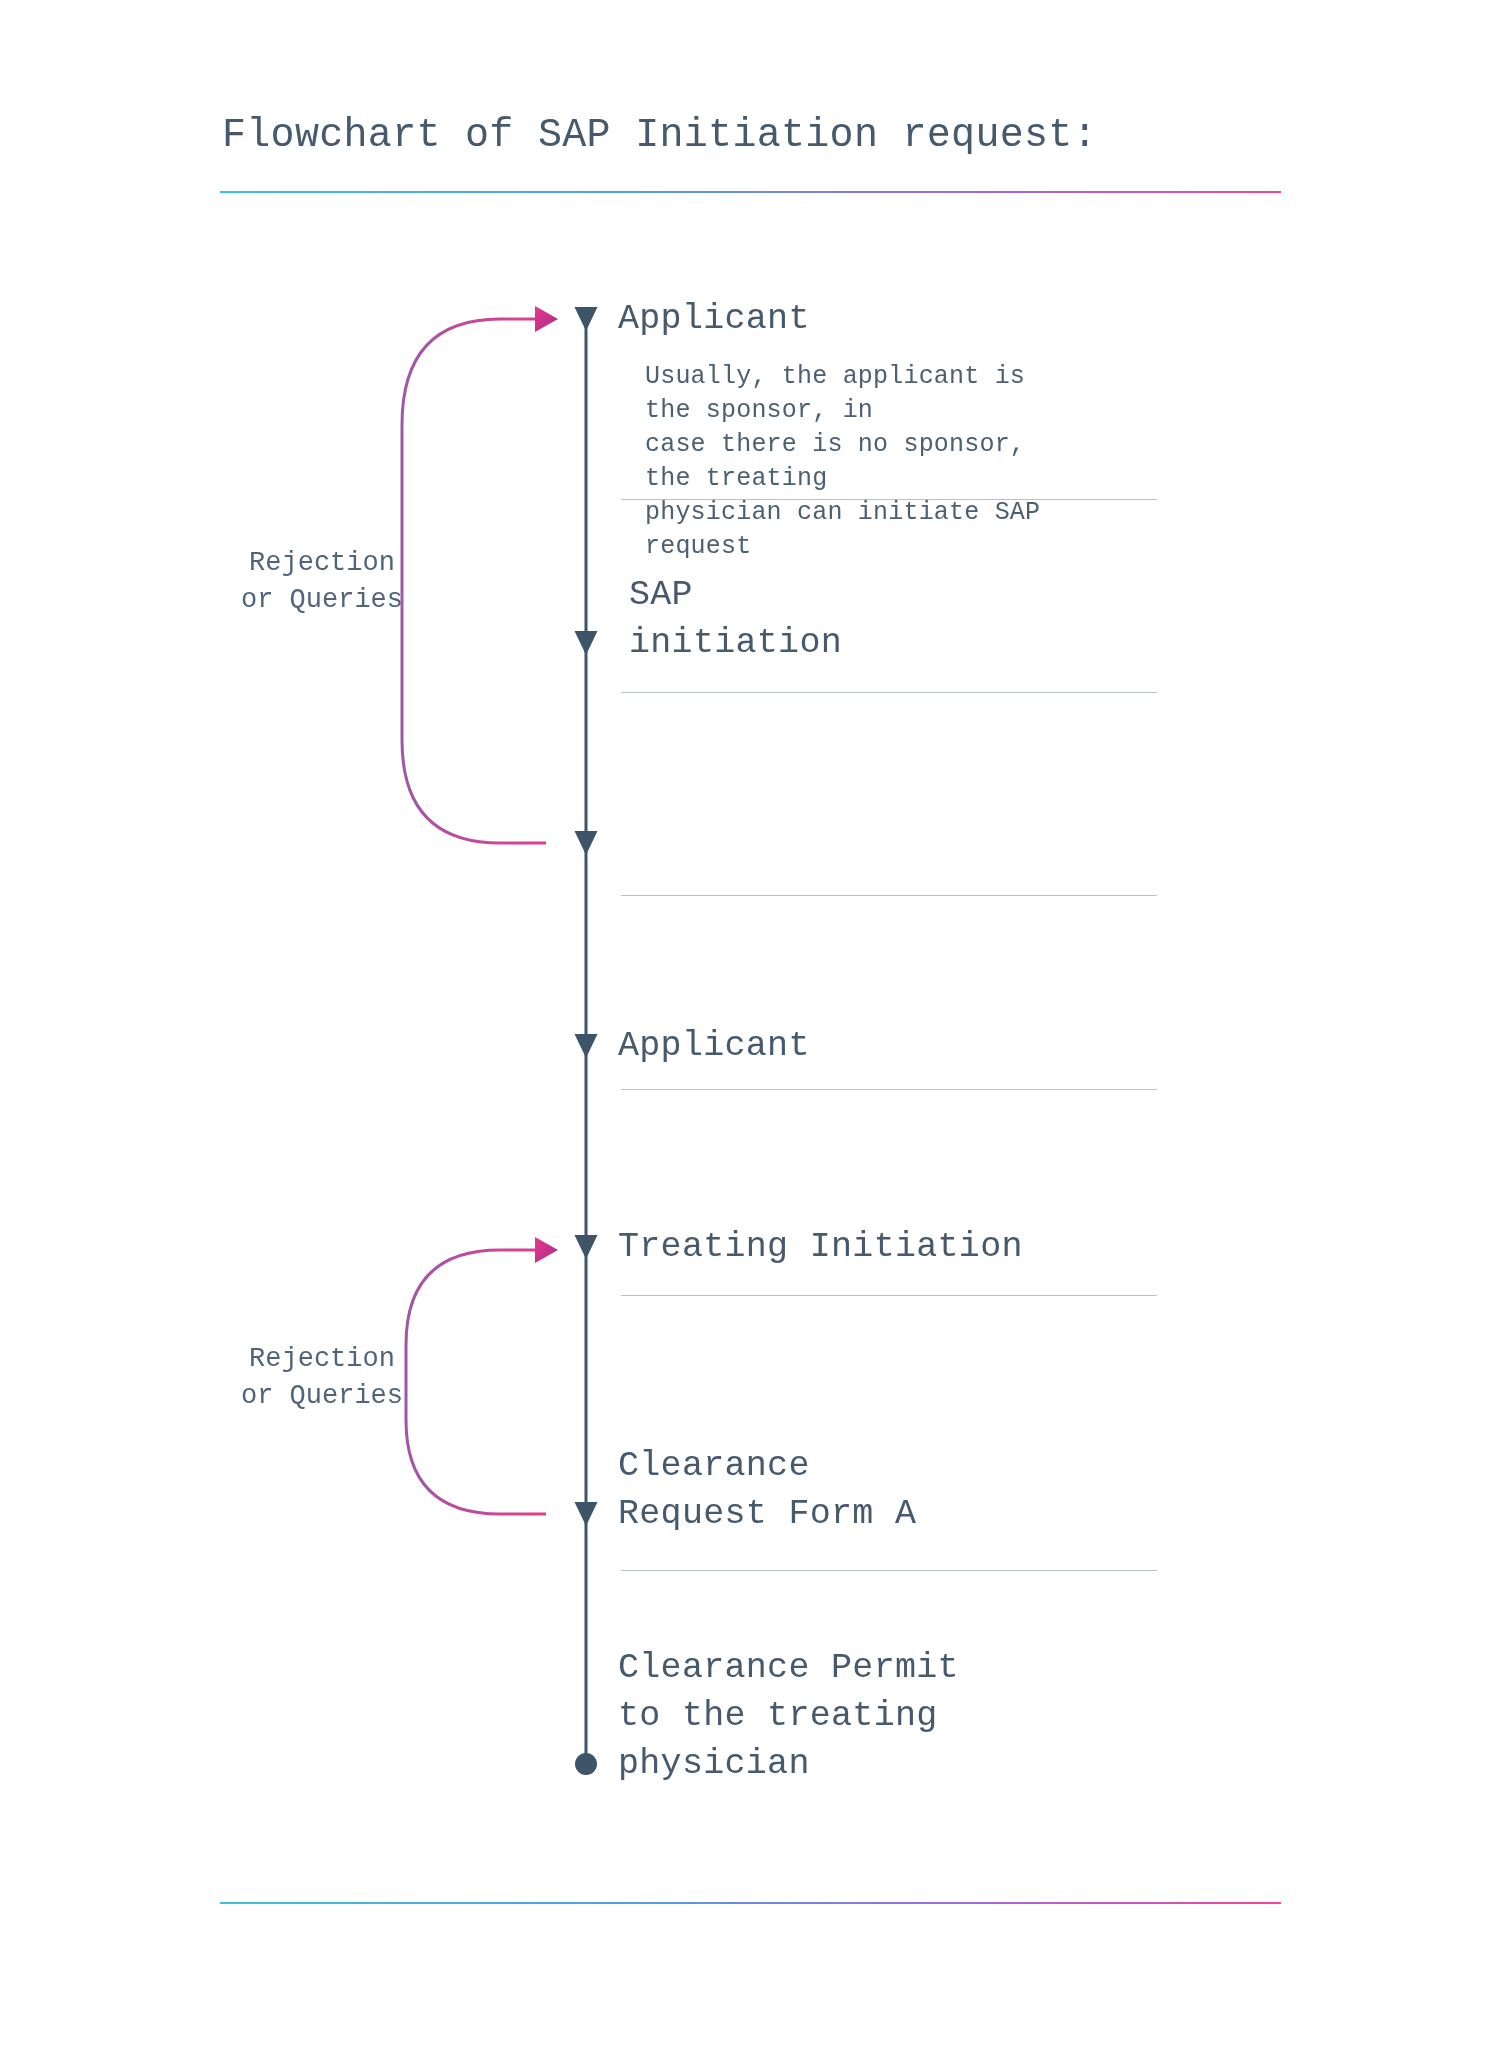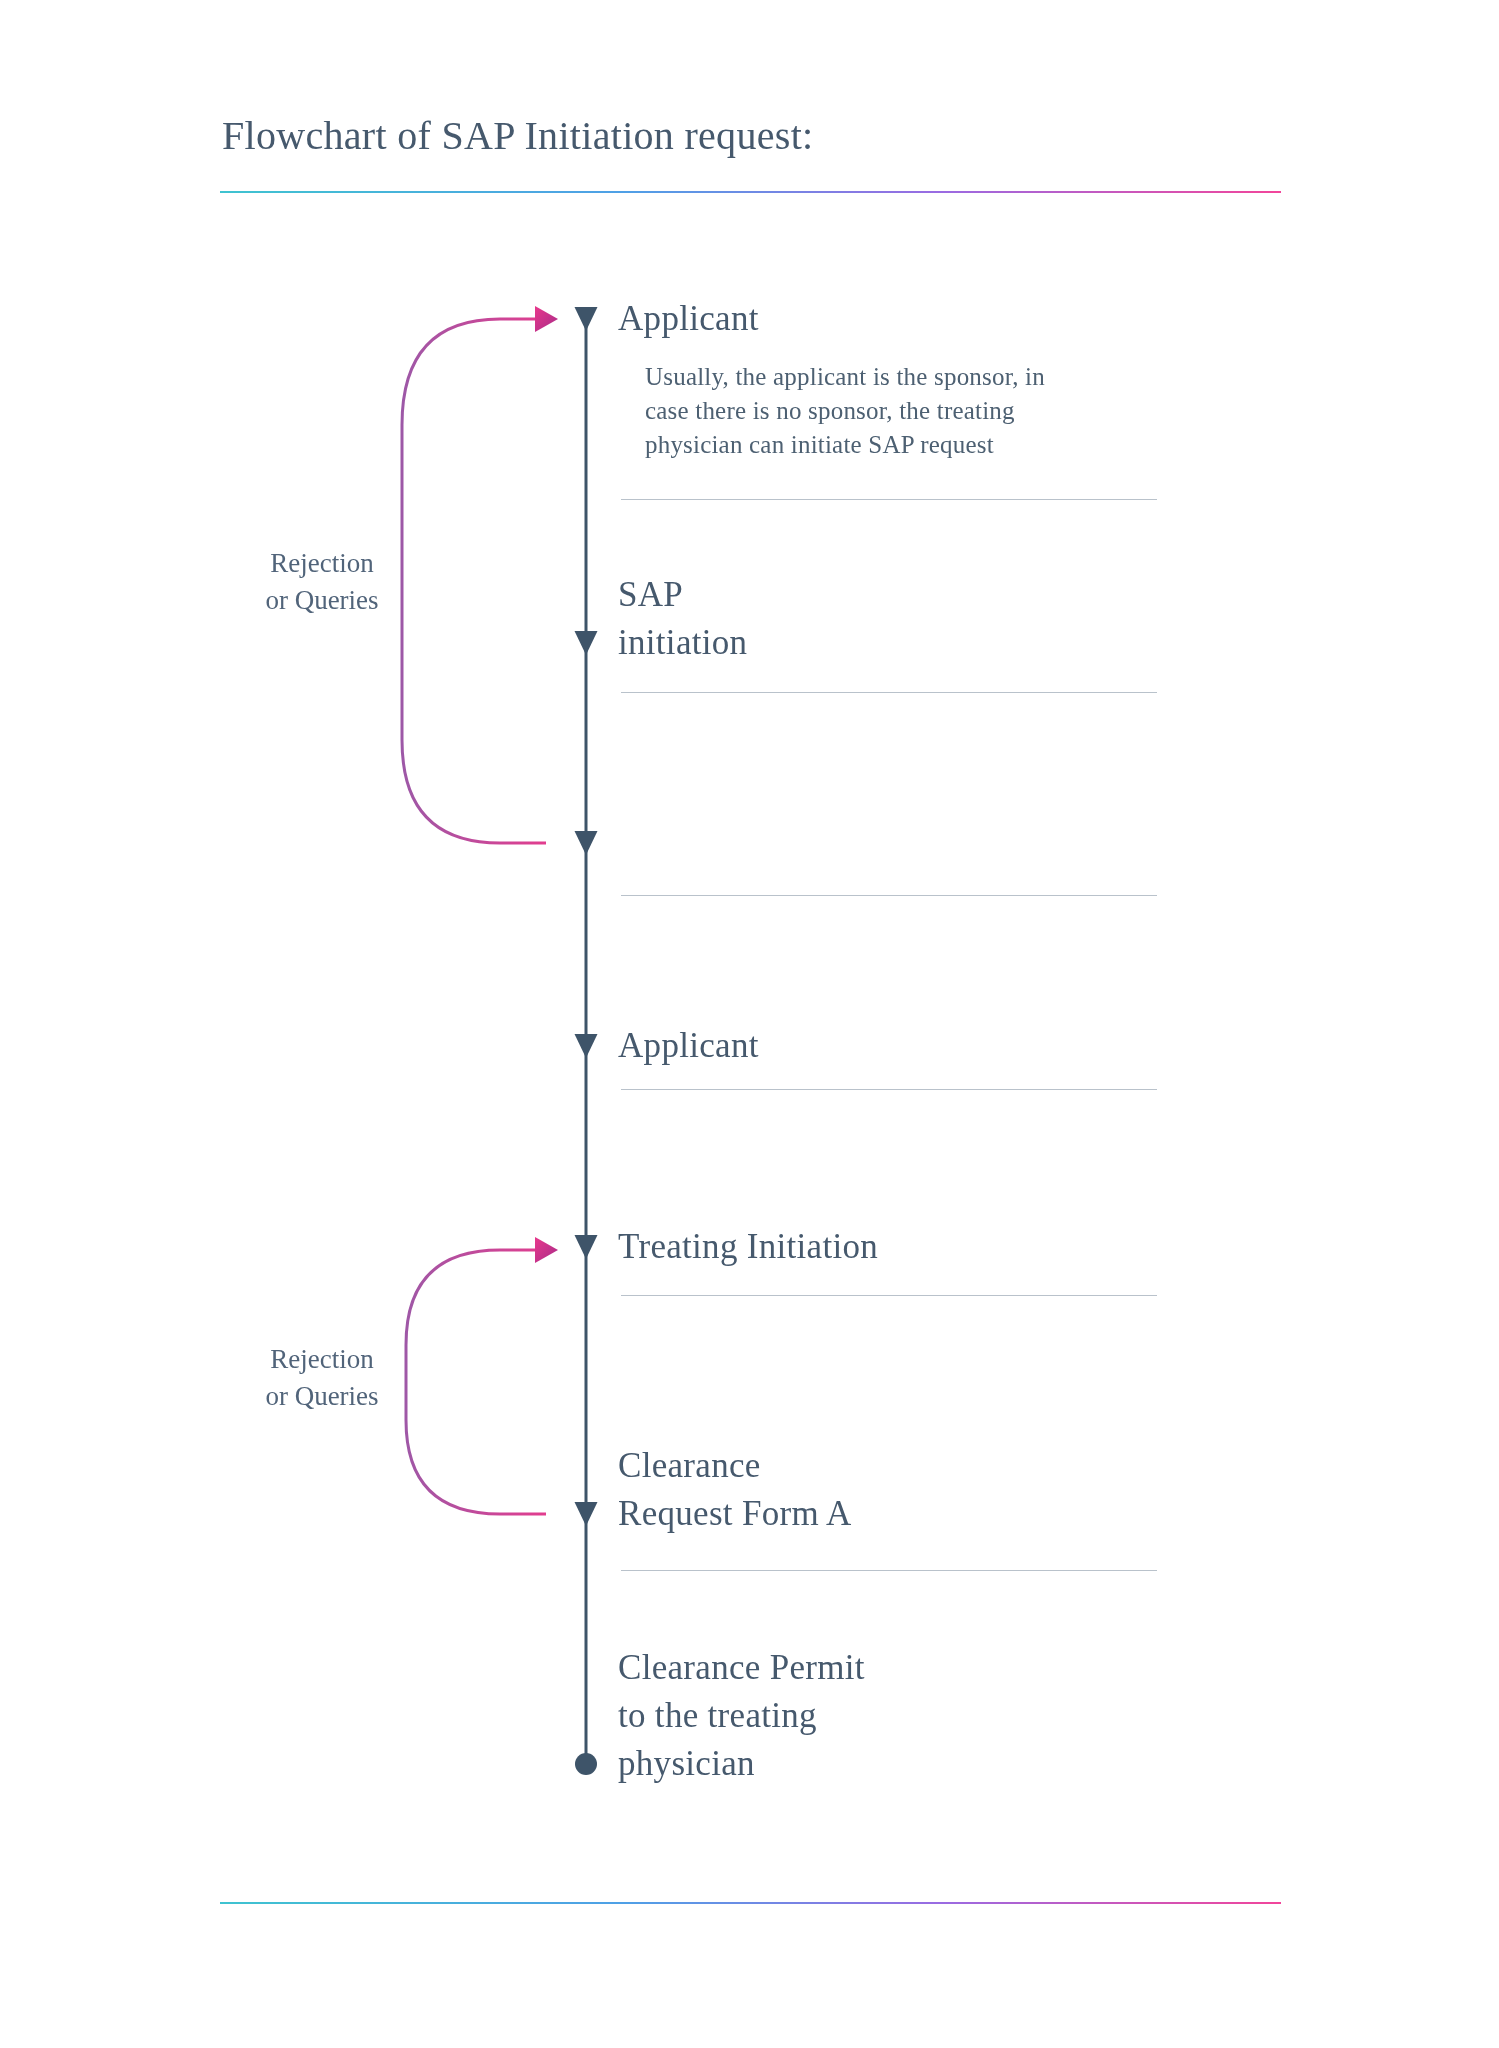--- a/index.html
+++ b/index.html
@@ -1,21 +1,21 @@
 <!DOCTYPE html>
 <html><head>
 <meta charset="utf-8">
 <style>
   html,body{margin:0;padding:0;background:#ffffff;}
   .canvas{
     position:relative;
     width:1499px;
     height:2048px;
     background:#ffffff;
-    font-family:Liberation Serif, serif;
+    font-family:Liberation Mono, monospace;
     color:#46596d;
     overflow:hidden;
   }
   .page-title{
     position:absolute;
     left:222px; top:112px;
     font-size:40px;
     line-height:48px;
     font-weight:400;
     color:#46596d;
@@ -115,21 +115,21 @@
 
     <circle cx="586" cy="1764" r="11" fill="#3e5469"></circle>
   </svg>
 
   <div class="step-title" style="top:295px;">Applicant</div>
   <div class="step-desc" style="top:360px;">Usually, the applicant is the sponsor, in
 case there is no sponsor, the treating
 physician can initiate SAP request</div>
   <div class="divider" style="top:499px;"></div>
 
-  <div class="step-title" style="top:571px;">SAP
+  <div class="step-title" style="top:571px;margin-left:11px;">SAP
 initiation</div>
   <div class="divider" style="top:692px;"></div>
 
   <div class="divider" style="top:895px;"></div>
 
   <div class="step-title" style="top:1022px;">Applicant</div>
   <div class="divider" style="top:1089px;"></div>
 
   <div class="step-title" style="top:1223px;">Treating Initiation</div>
   <div class="divider" style="top:1295px;"></div>

